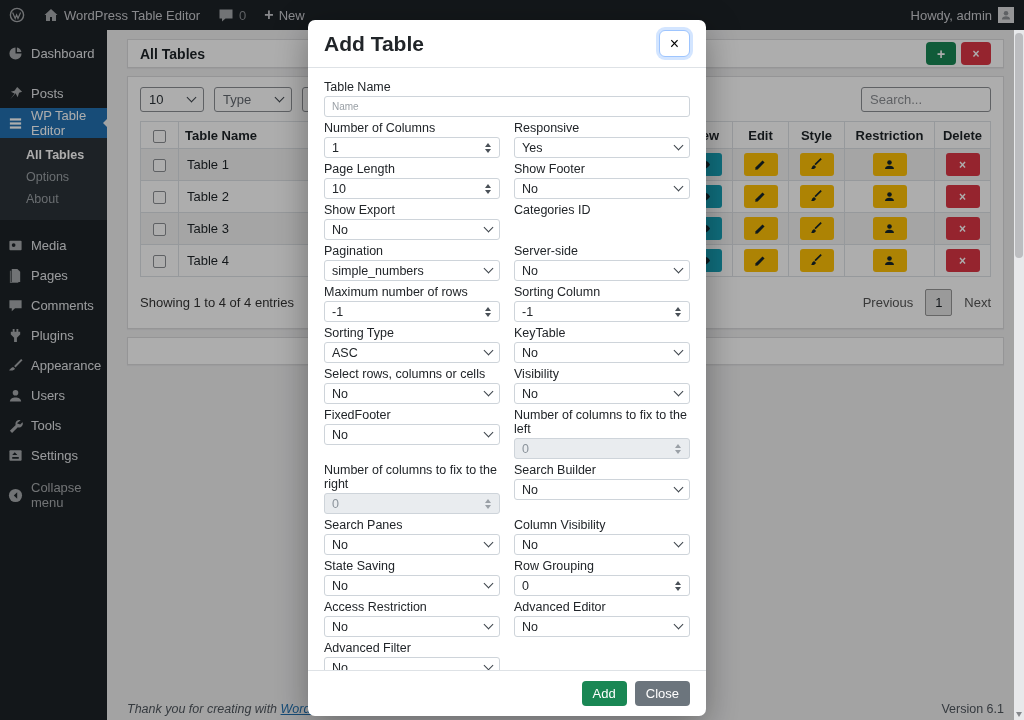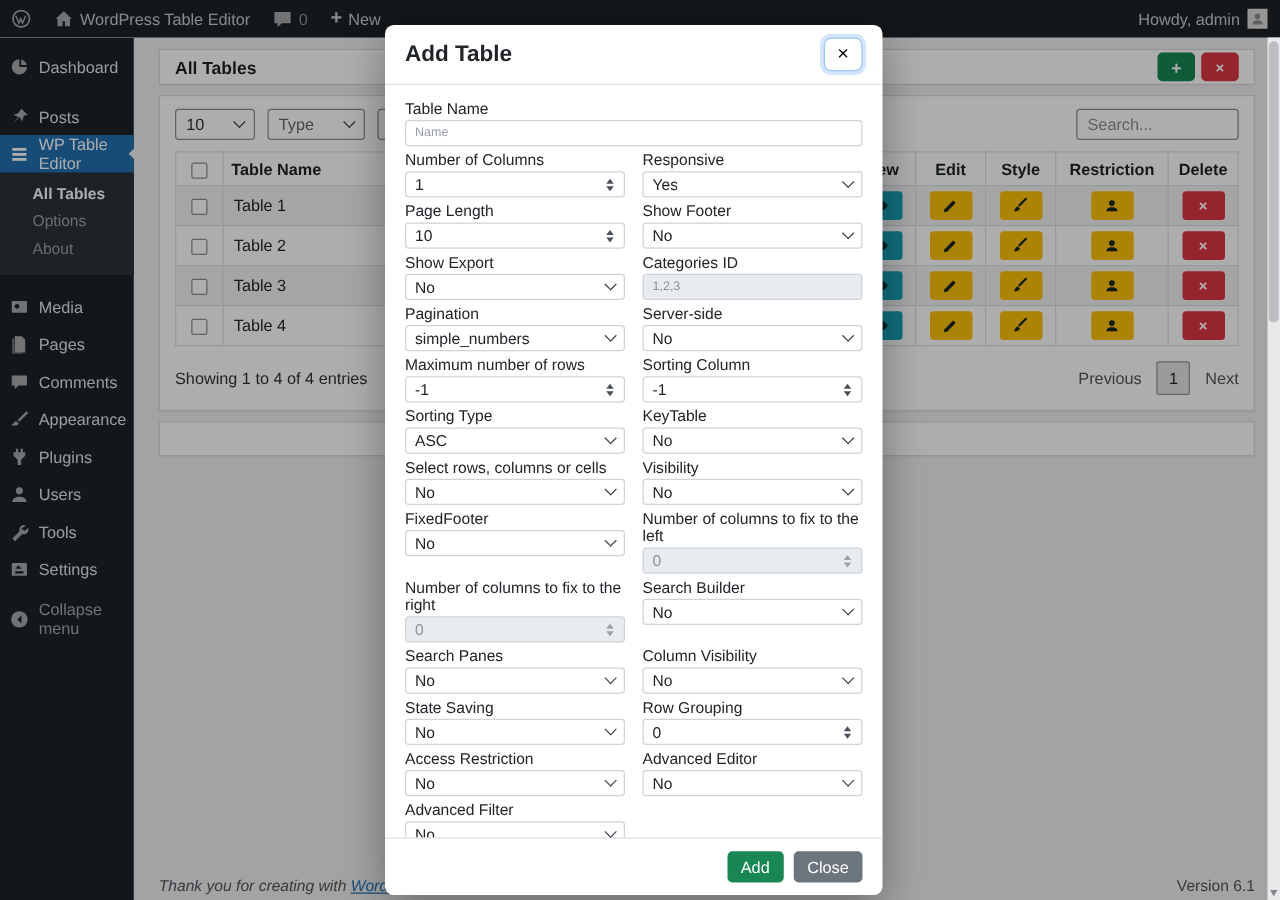--- a/index.html
+++ b/index.html
@@ -98,21 +98,21 @@
   .varrow { position:absolute; bottom:3px; left:2px; width:0; height:0;
     border-left:3px solid transparent; border-right:3px solid transparent;
     border-top:5px solid #85878b; }
 
   
   .modal { position:fixed; left:308px; top:20px; width:398px; height:696px; background:#fff;
     z-index:60; border-radius:7px; box-shadow:0 10px 35px rgba(0,0,0,.35);
     display:flex; flex-direction:column; }
   .mhead { display:flex; align-items:center; justify-content:space-between;
     padding:10px 16px; border-bottom:1px solid #dee2e6; }
-  .mtitle { font-size:18px; font-weight:bold; color:#212529; }
+  .mtitle { font-size:21px; font-weight:bold; color:#212529; }
   .mclose { width:31px; height:27px; background:#fff; border:1px solid #9ec5fe;
     border-radius:6px; box-shadow:0 0 0 3px rgba(13,110,253,.18); display:flex;
     align-items:center; justify-content:center; font-size:16px; color:#000; }
   .mbody { flex:1; overflow:hidden; padding:12px 16px 4px; }
   .mform { display:grid; grid-template-columns:1fr 1fr; column-gap:14px; }
   .full { grid-column:1 / 3; }
   .field { margin-bottom:4px; }
   .flabel { display:block; font-size:12.5px; line-height:14px; margin-bottom:2px;
     color:#212529; }
   .ctrl { height:21px; width:100%; border:1px solid #ced4da; border-radius:3px;
@@ -237,32 +237,32 @@
     <span class="micon">
       <svg viewBox="0 0 16 16">
           <path d="M1.5 2.5h13v8.5h-7l-3.5 3v-3h-2.5z"></path>
         </svg>
     </span>
     <span>Comments</span>
   </div>
   <div class="m-item">
     <span class="micon">
       <svg viewBox="0 0 16 16">
+          <path d="M5 1h2v3h2V1h2v3h2v3l-3.5 3.5V15h-3v-4.5L3 7V4h2z"></path>
+        </svg>
+    </span>
+    <span>Plugins</span>
+  </div>
+  <div class="m-item">
+    <span class="micon">
+      <svg viewBox="0 0 16 16">
           <path d="M14 1 6.5 8.5 8 10l7.5-7.5zM5.5 9.5C3.5 9.5 3 12 1 13c2.5.8 5.5.5 6.5-1.5z"></path>
         </svg>
     </span>
     <span>Appearance</span>
-  </div>
-  <div class="m-item">
-    <span class="micon">
-      <svg viewBox="0 0 16 16">
-          <path d="M5 1h2v3h2V1h2v3h2v3l-3.5 3.5V15h-3v-4.5L3 7V4h2z"></path>
-        </svg>
-    </span>
-    <span>Plugins</span>
   </div>
   <div class="m-item">
     <span class="micon">
       <svg viewBox="0 0 16 16">
           <circle cx="8" cy="5" r="3"></circle>
           <path d="M2 14.5c0-3 2.7-4.5 6-4.5s6 1.5 6 4.5z"></path>
         </svg>
     </span>
     <span>Users</span>
   </div>
@@ -543,21 +543,20 @@
       <div class="field">
         <label class="flabel">Show Export</label>
         <div class="ctrl">
           <span class="val">No</span>
           <span class="chev"></span>
         </div>
       </div>
 
       <div class="field">
         <label class="flabel">Categories ID</label>
-        <input class="ctrl dis" disabled="" value="1,2,3" style="">
       </div>
       <div class="field">
         <label class="flabel">Pagination</label>
         <div class="ctrl">
           <span class="val">simple_numbers</span>
           <span class="chev"></span>
         </div>
       </div>
 
       <div class="field">

